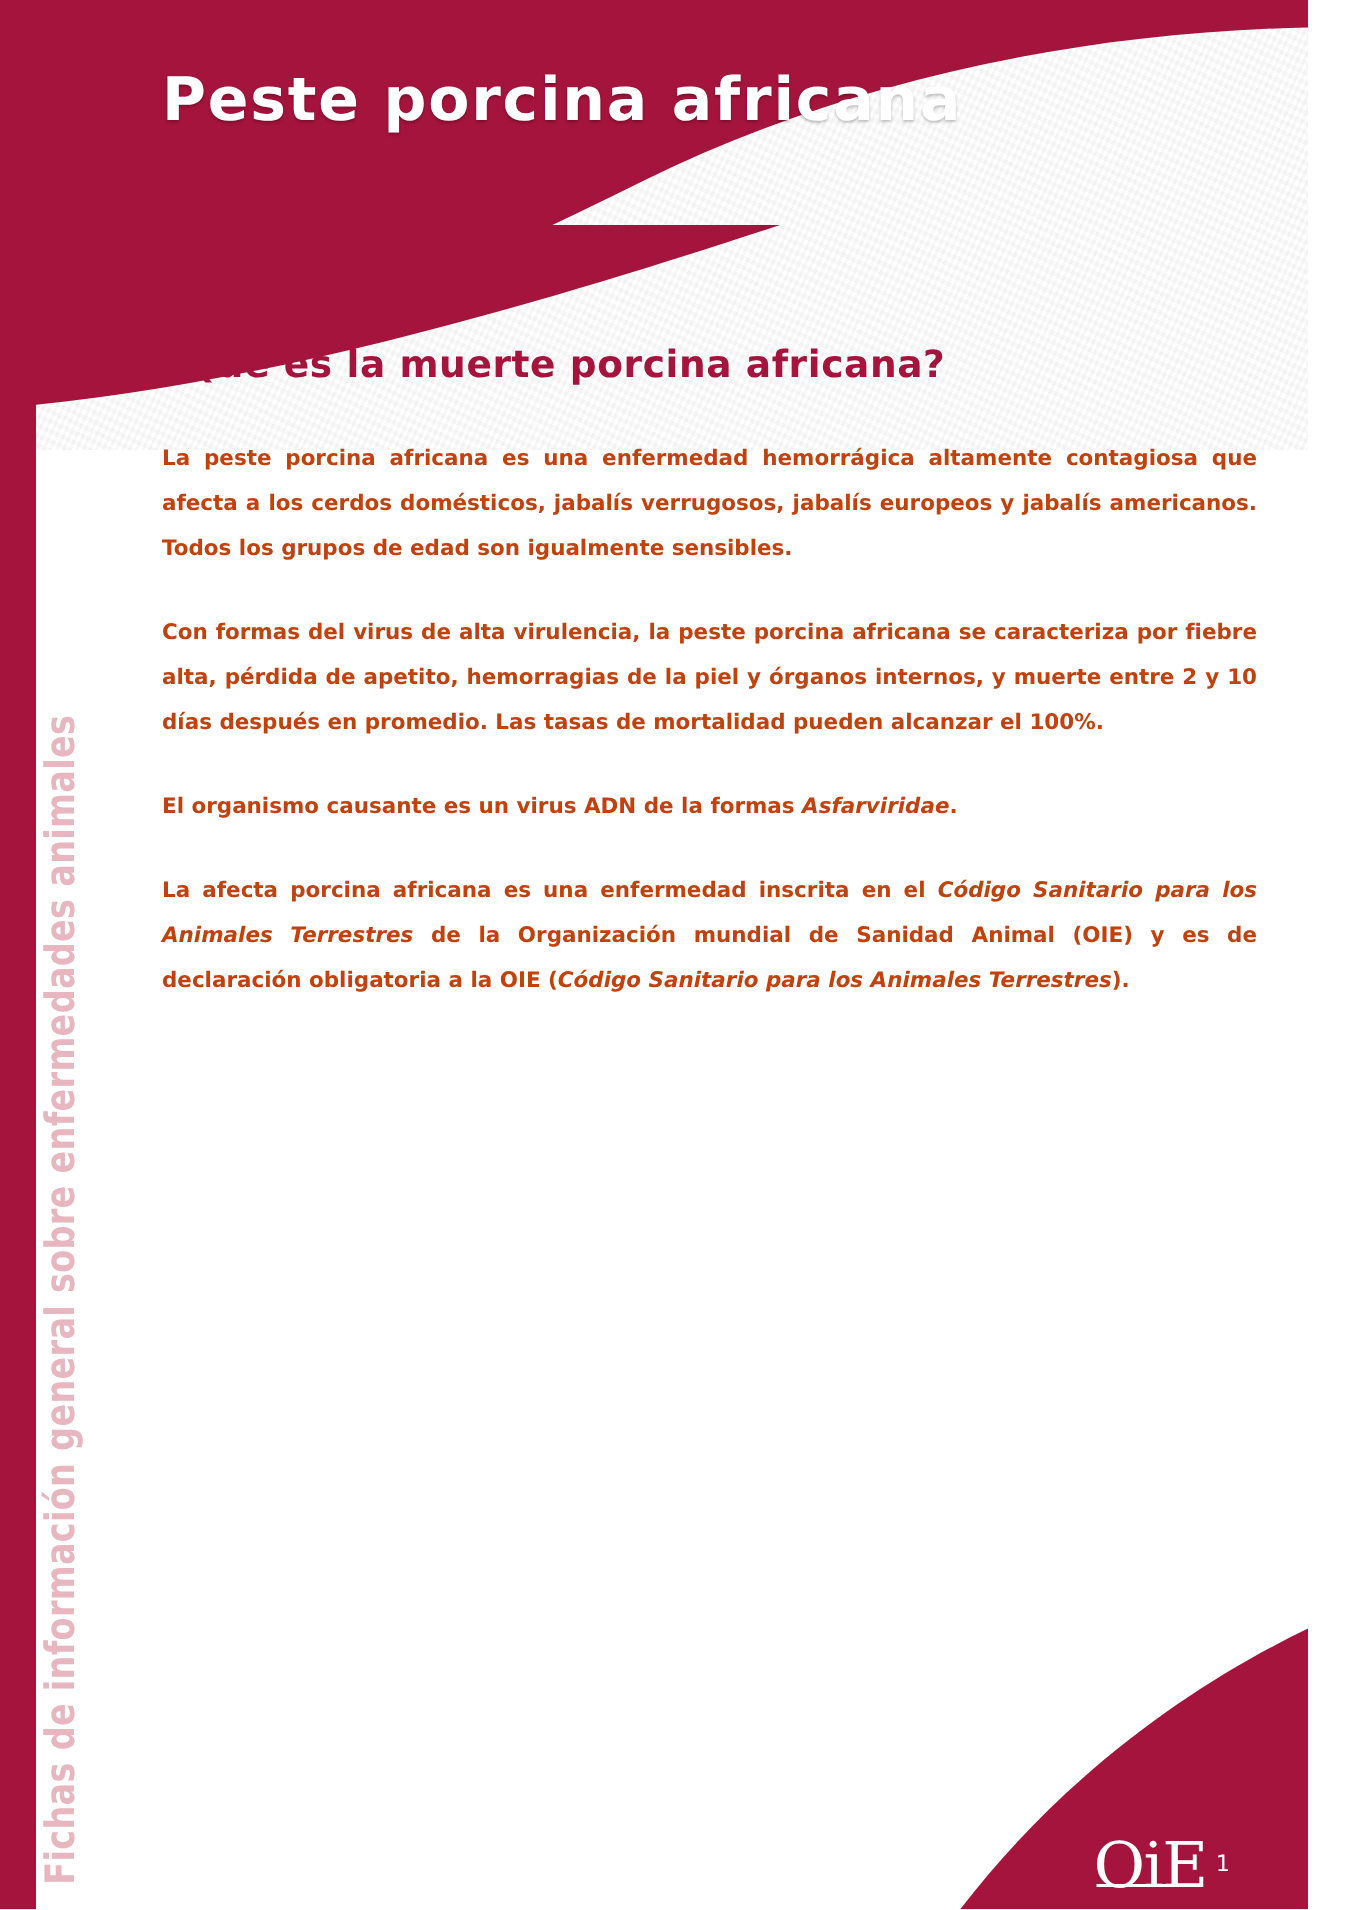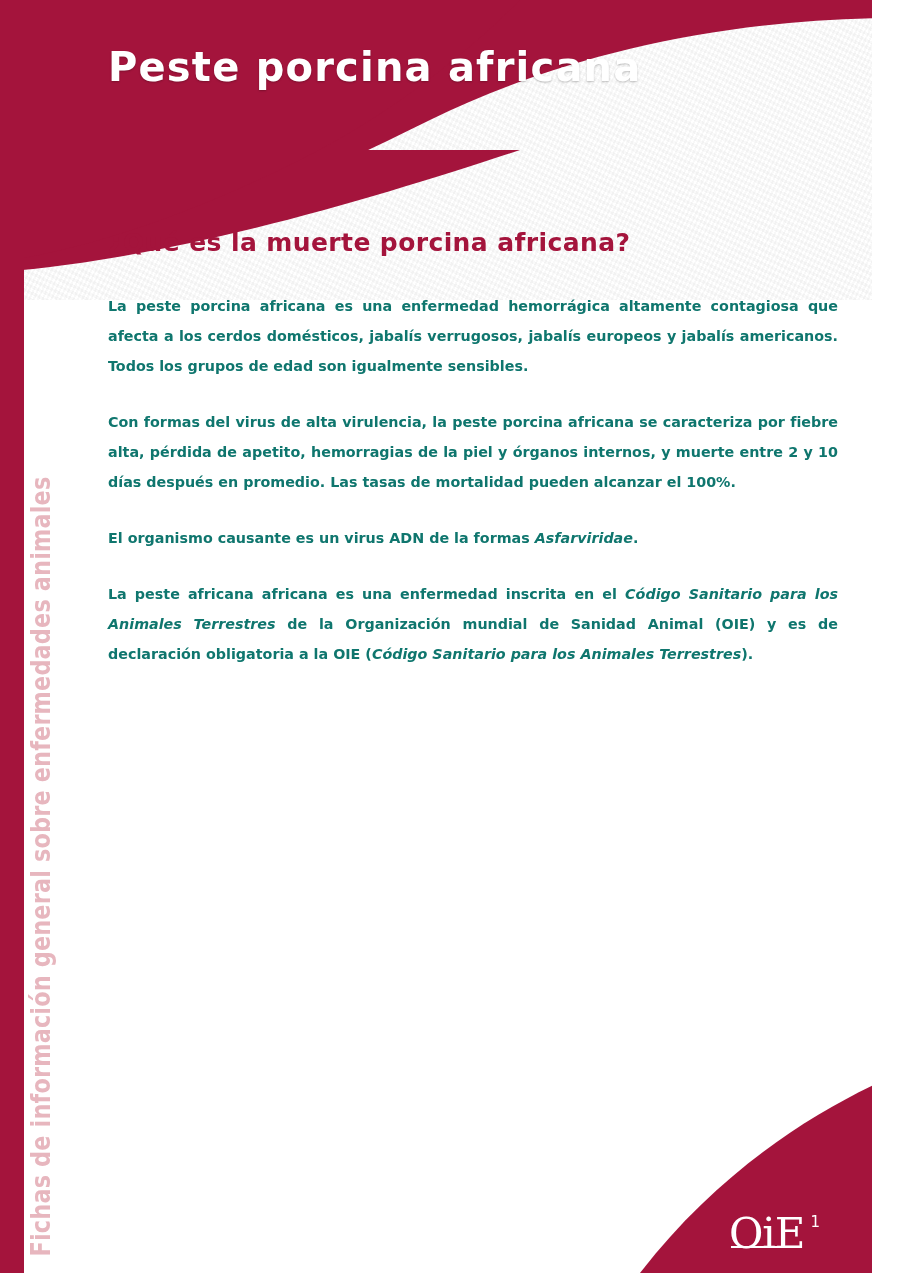--- a/index.html
+++ b/index.html
@@ -125,21 +125,21 @@
   }
   .section-title {
     color: #a4143c;
     font-family: "DejaVu Sans", sans-serif;
     font-size: 25px;
     font-weight: bold;
     letter-spacing: .4px;
     margin: 0 0 34px 0;
   }
   .para {
-    color: #0f766e;
+    color: #c2410c;
     font-family: "DejaVu Sans", sans-serif;
     font-size: 14.3px;
     font-weight: bold;
     line-height: 30px;
     text-align: justify;
     margin: 0 0 26px 0;
   }
   .para:last-child { margin-bottom: 0; }
   .para i { font-style: italic; }
 
@@ -148,23 +148,23 @@
     position: absolute;
     left: 0;
     bottom: 0;
     width: 900px;
     height: 200px;
     pointer-events: none;
   }
   .logo {
     position: absolute;
     right: 52px;
-    bottom: 18px;
+    bottom: 8px;
     display: flex;
-    align-items: flex-start;
+    align-items: center;
     gap: 6px;
   }
   .logo-oie {
     font-family: "DejaVu Serif", serif;
     font-size: 42px;
     color: #ffffff;
     letter-spacing: -1px;
     line-height: 1;
     position: relative;
   }
@@ -209,21 +209,21 @@
   <div class="side-label">
     <span>Fichas de información general sobre enfermedades animales</span>
   </div>
 
   <div class="content">
     <h1 class="section-title">¿Qué es la muerte porcina africana?</h1>
     <div id="paragraphs">
         <p class="para"><span>La peste porcina africana es una enfermedad hemorrágica altamente contagiosa que afecta a los cerdos domésticos, jabalís verrugosos, jabalís europeos y jabalís americanos. Todos los grupos de edad son igualmente sensibles.</span></p>
         <p class="para"><span>Con formas del virus de alta virulencia, la peste porcina africana se caracteriza por fiebre alta, pérdida de apetito, hemorragias de la piel y órganos internos, y muerte entre 2  y 10 días después en promedio. Las tasas de mortalidad pueden alcanzar el 100%.</span></p>
         <p class="para"><span>El organismo causante es un virus ADN de la formas </span><i>Asfarviridae</i><span>.</span></p>
-        <p class="para"><span>La peste africana africana es una enfermedad inscrita en el </span><i>Código Sanitario para los Animales Terrestres</i><span> de la Organización mundial de Sanidad Animal (OIE) y es de declaración obligatoria a la OIE (</span><i>Código Sanitario para los Animales Terrestres</i><span>).</span></p>
+        <p class="para"><span>La afecta porcina africana es una enfermedad inscrita en el </span><i>Código Sanitario para los Animales Terrestres</i><span> de la Organización mundial de Sanidad Animal (OIE) y es de declaración obligatoria a la OIE (</span><i>Código Sanitario para los Animales Terrestres</i><span>).</span></p>
       </div>
   </div>
 
   <div class="footer-wave">
     <svg width="900" height="200" viewBox="0 0 900 200" xmlns="http://www.w3.org/2000/svg">
       <path d="M900,0 C820,34 720,96 640,200 L900,200 Z" fill="#A4143C"></path>
     </svg>
   </div>
   <div class="logo">
     <div class="logo-oie">OiE</div>

